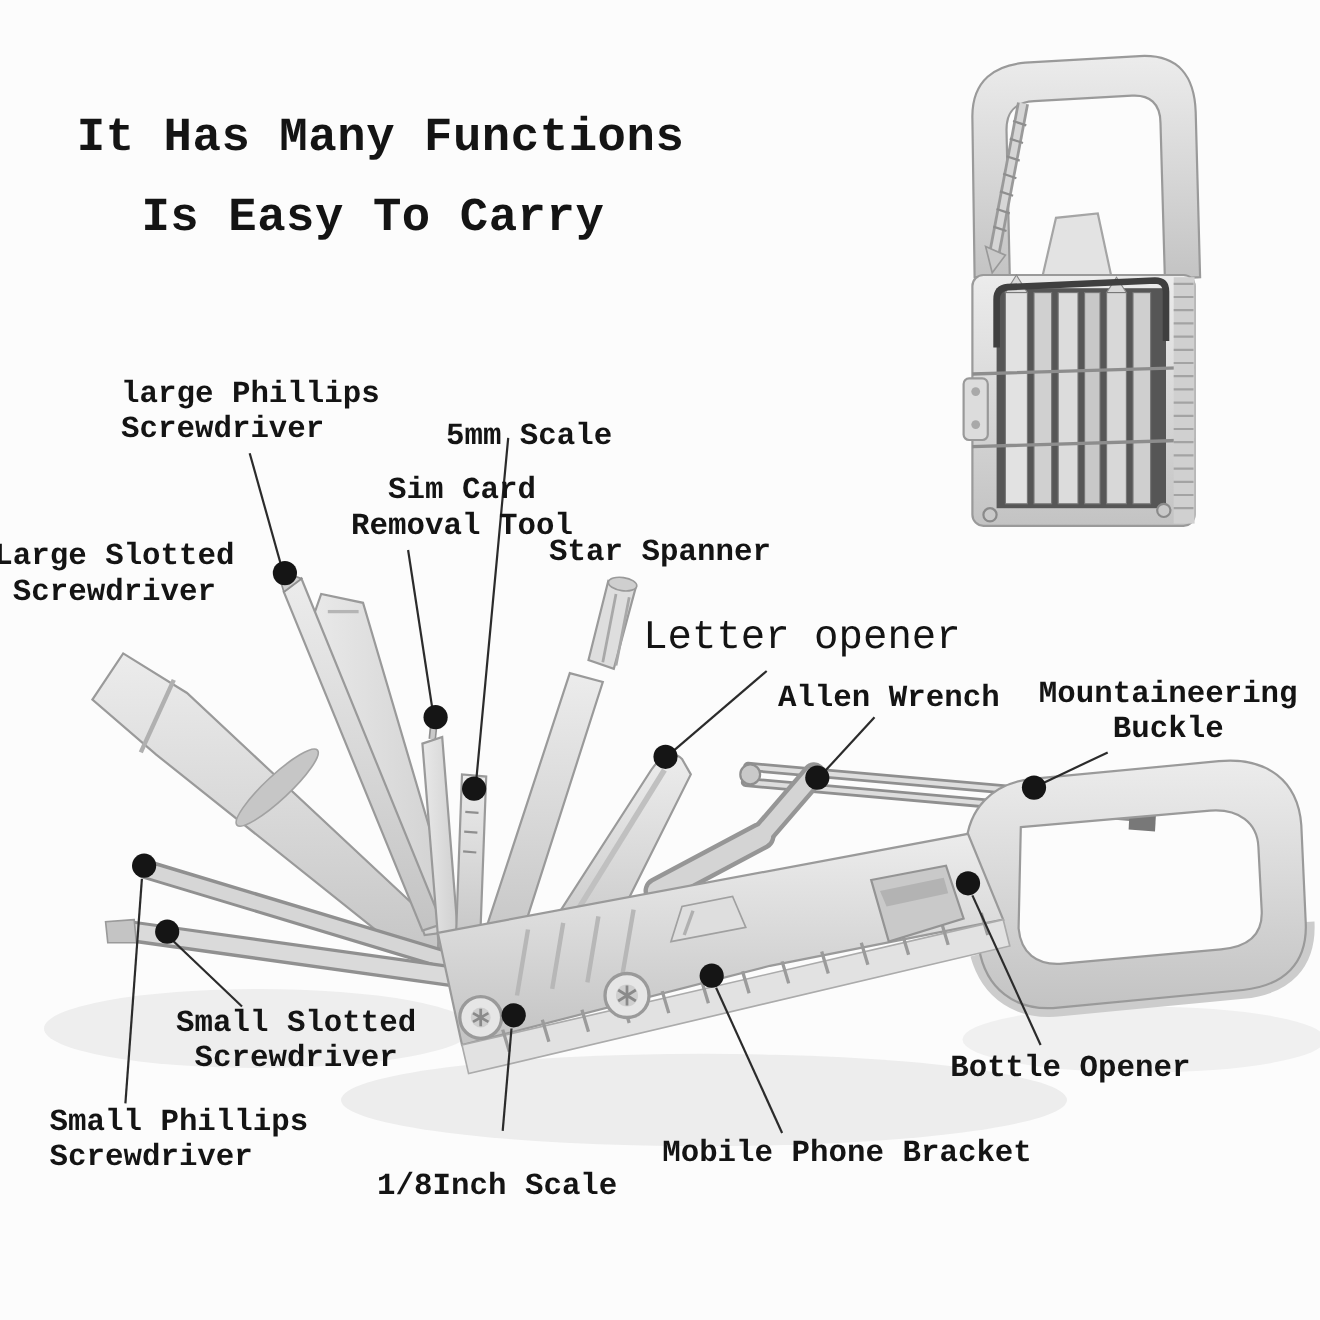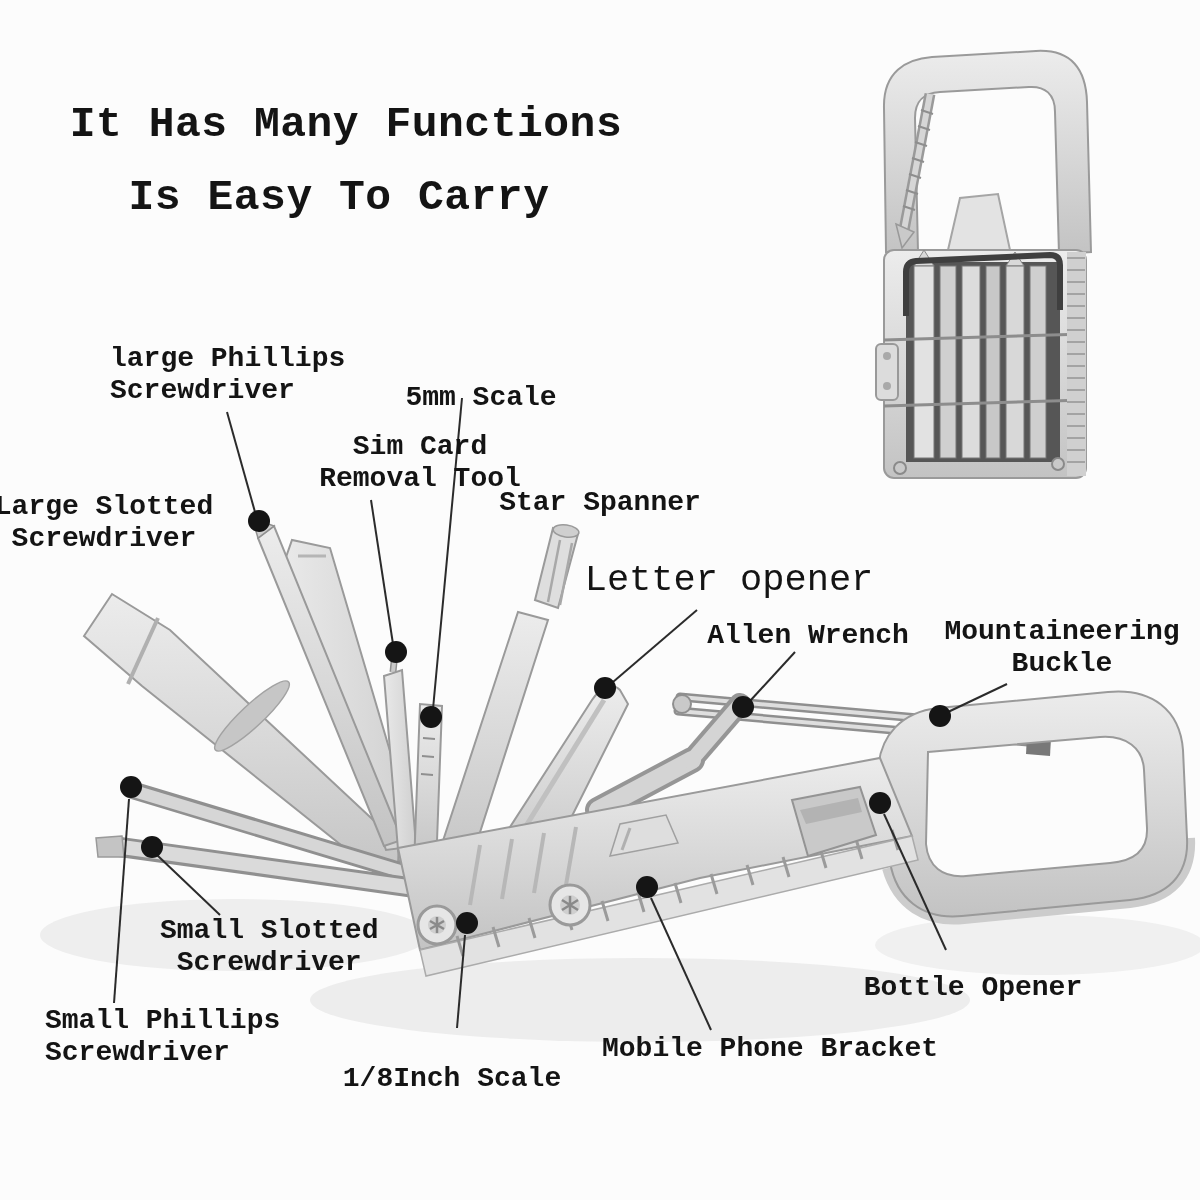--- a/index.html
+++ b/index.html
@@ -222,16 +222,16 @@
       <div class="label center" style="left: 729px; top: 560px; font-size: 37px; font-weight: 400;">Letter opener</div>
       <div class="label center" style="left: 808px; top: 620px;">Allen Wrench</div>
       <div class="label center" style="left: 1062px; top: 616px;">Mountaineering
 Buckle</div>
       <div class="label" style="left: 160px; top: 915px; text-align: center;">Small Slotted
 Screwdriver</div>
       <div class="label" style="left: 45px; top: 1005px;">Small Phillips
 Screwdriver</div>
       <div class="label center" style="left: 452px; top: 1063px;">1/8Inch Scale</div>
       <div class="label center" style="left: 770px; top: 1033px;">Mobile Phone Bracket</div>
-      <div class="label center" style="left: 973px; top: 956px; margin-top: 16px;">Bottle Opener</div>
+      <div class="label center" style="left: 973px; top: 956px;">Bottle Opener</div>
     </div>
 
 </div>
 
 </body></html>

